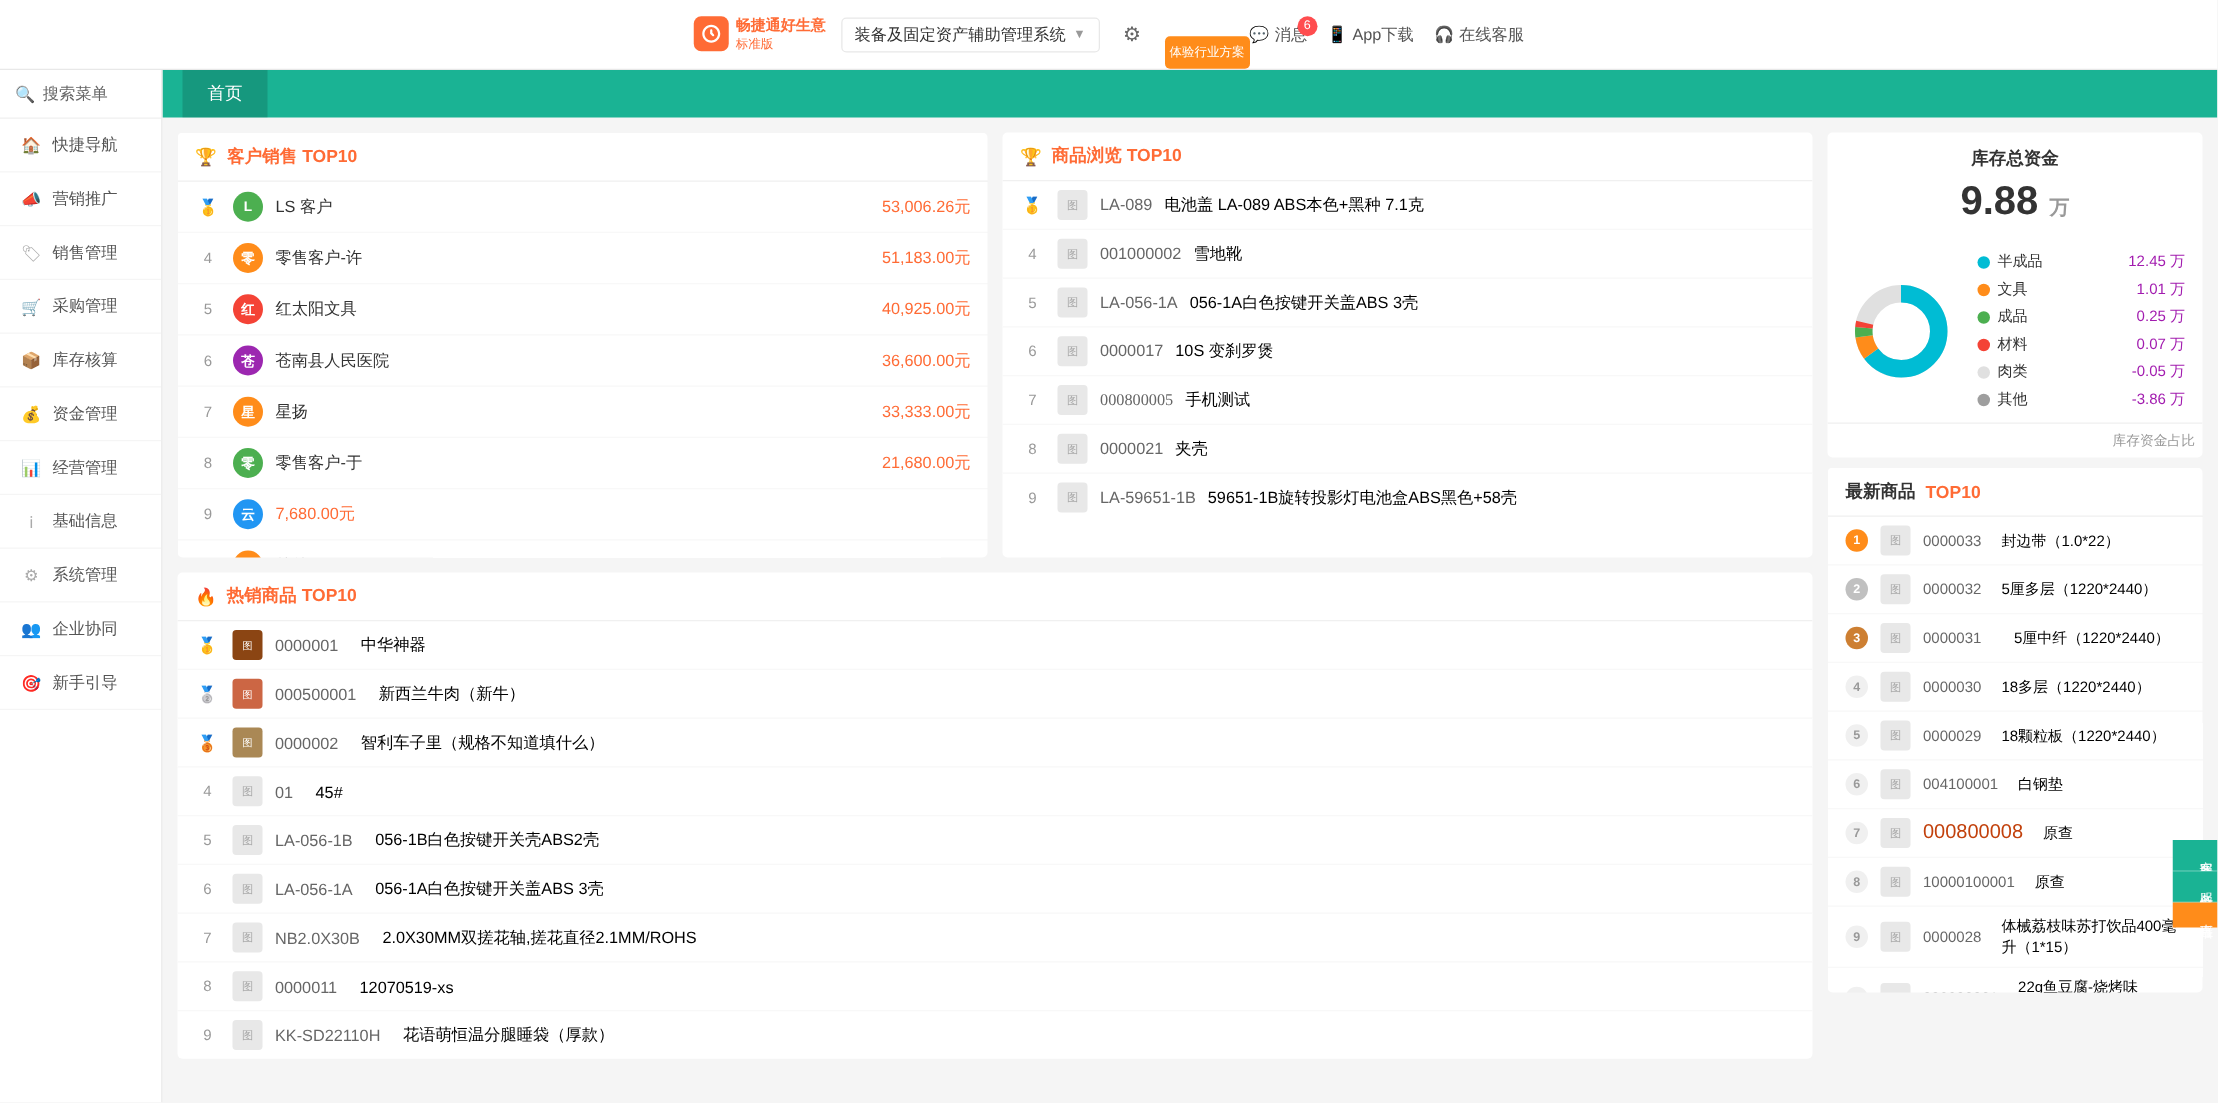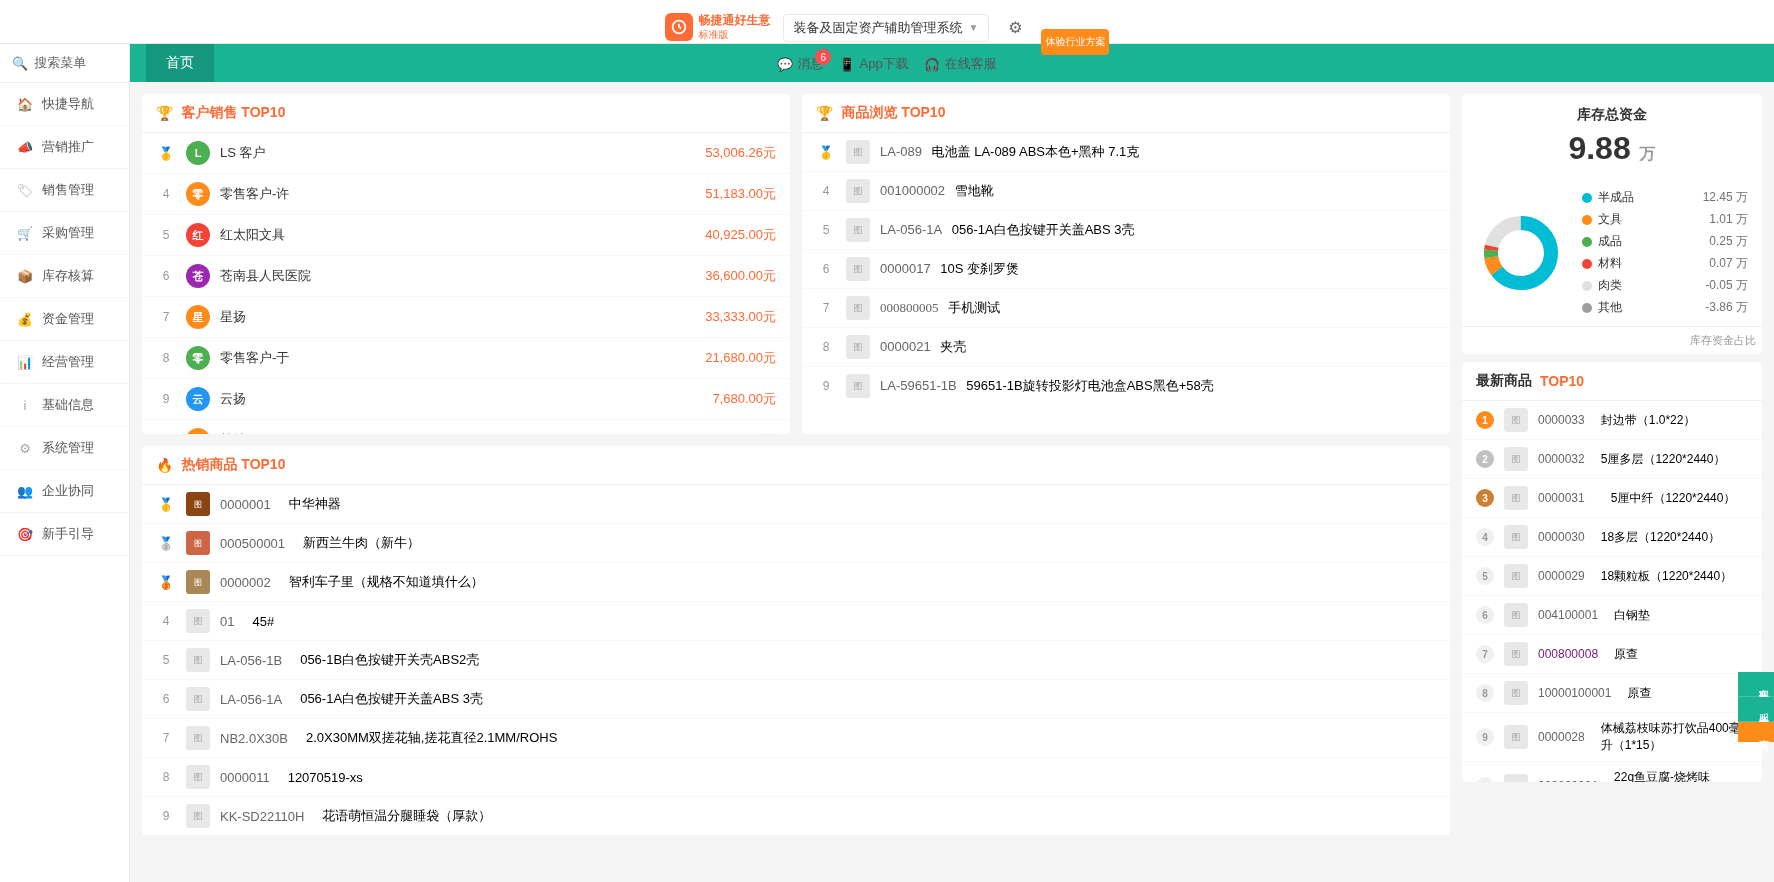--- a/index.html
+++ b/index.html
@@ -1,28 +1,27 @@
 <!DOCTYPE html>
 <html><head>
   <meta charset="utf-8">
   <style>
     * { margin: 0; padding: 0; box-sizing: border-box; }
     body { font-family: 'Microsoft YaHei', Arial, sans-serif; font-size: 13px; background: #f5f5f5; display: flex; flex-direction: column; height: 882px; overflow: hidden; }
 
     
     .top-bar {
-      height: 44px;
+      height: 56px;
       background: #fff;
       display: flex;
       align-items: center;
       padding: 0 16px;
       border-bottom: 1px solid #e8e8e8;
-      justify-content: space-between;
+      justify-content: center;
       z-index: 100;
-      flex-direction: column;
     }
     .top-bar-left { display: flex; align-items: center; gap: 12px; }
     .logo-area { display: flex; align-items: center; gap: 6px; }
     .logo-icon { width: 28px; height: 28px; background: #ff6b35; border-radius: 6px; display: flex; align-items: center; justify-content: center; }
     .logo-icon svg { width: 18px; height: 18px; fill: white; }
     .logo-text { font-size: 12px; color: #ff6b35; font-weight: bold; line-height: 1.2; }
     .logo-sub { font-size: 10px; color: #ff6b35; }
     .system-selector { display: flex; align-items: center; gap: 6px; border: 1px solid #e8e8e8; border-radius: 4px; padding: 4px 10px; cursor: pointer; color: #333; font-size: 13px; }
     .system-selector .arrow { color: #999; font-size: 10px; }
     .gear-btn { width: 28px; height: 28px; display: flex; align-items: center; justify-content: center; cursor: pointer; color: #666; font-size: 16px; }
@@ -136,21 +135,21 @@
 
     
     .inventory-card { }
     .inventory-total { text-align: center; padding: 12px; }
 
     .inventory-chart-area { display: flex; padding: 10px 14px; gap: 16px; align-items: center; }
     .legend { flex: 1; display: flex; flex-direction: column; gap: 5px; }
     .legend-item { display: flex; align-items: center; gap: 6px; font-size: 12px; color: #333; justify-content: space-between; }
     .legend-dot { width: 10px; height: 10px; border-radius: 50%; flex-shrink: 0; }
     .legend-label { flex: 1; }
-    .legend-val { color: #737373; text-align: center; }
+    .legend-val { color: #a21caf; text-align: center; }
     .inventory-footer { text-align: right; padding: 6px; color: #999; font-size: 11px; border-top: 1px solid #f0f0f0; }
 
     
     .latest-product-row {
       display: flex;
       align-items: center;
       padding: 7px 14px;
       border-bottom: 1px solid #f8f8f8;
       gap: 10px;
     }
@@ -357,21 +356,20 @@
               <div class="customer-row">
                 <div class="rank-num">8</div>
                 <div class="customer-avatar" style="background:#4CAF50;">零</div>
                 <div class="customer-name">零售客户-于</div>
                 <div class="customer-amount">21,680.00元</div>
               </div>
 
               <div class="customer-row">
                 <div class="rank-num">9</div>
                 <div class="customer-avatar" style="background:#2196F3;">云</div>
-                <div class="customer-name">云扬</div>
                 <div class="customer-amount">7,680.00元</div>
               </div>
 
               <div class="customer-row">
                 <div class="rank-num">10</div>
                 <div class="customer-avatar" style="background:#ff8c1a;">档</div>
                 <div class="customer-name">档总</div>
                 <div class="customer-amount">7,563.00元</div>
               </div>
             </div>
@@ -608,21 +606,21 @@
           </div>
           <div class="latest-product-row">
             <div class="rank-circle rank-other">6</div>
             <div class="product-img">图</div>
             <span style="color:#666;margin-right:6px;font-size:12px;">004100001</span>
             <span style="font-size:12px;">白钢垫</span>
           </div>
           <div class="latest-product-row">
             <div class="rank-circle rank-other">7</div>
             <div class="product-img">图</div>
-            <span style="color:#701a75;margin-right:6px;font-size:12px;">000800008</span>
+            <span style="color:#c2410c;margin-right:6px;font-size:16px;">000800008</span>
             <span style="font-size:12px;">原查</span>
           </div>
           <div class="latest-product-row">
             <div class="rank-circle rank-other">8</div>
             <div class="product-img">图</div>
             <span style="color:#666;margin-right:6px;font-size:12px;">10000100001</span>
             <span style="font-size:12px;">原查</span>
           </div>
           <div class="latest-product-row">
             <div class="rank-circle rank-other">9</div>

